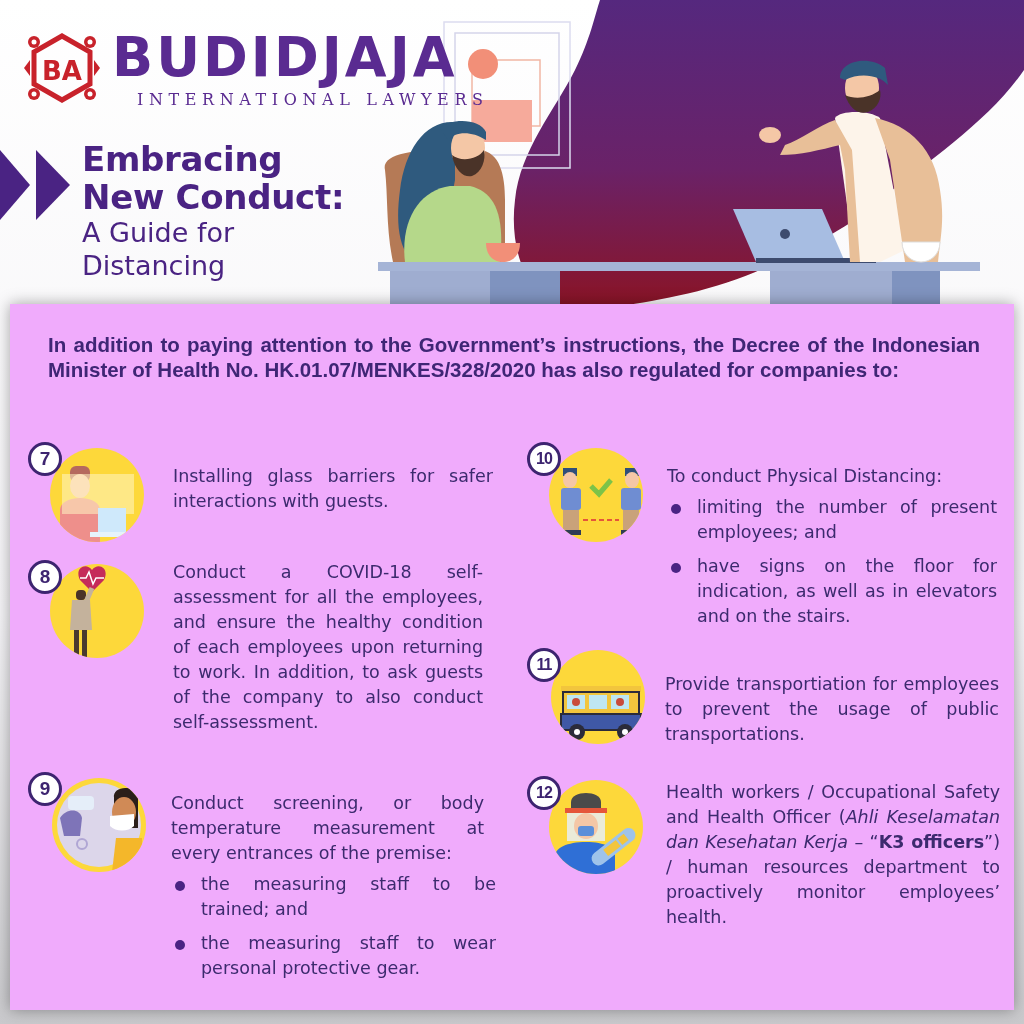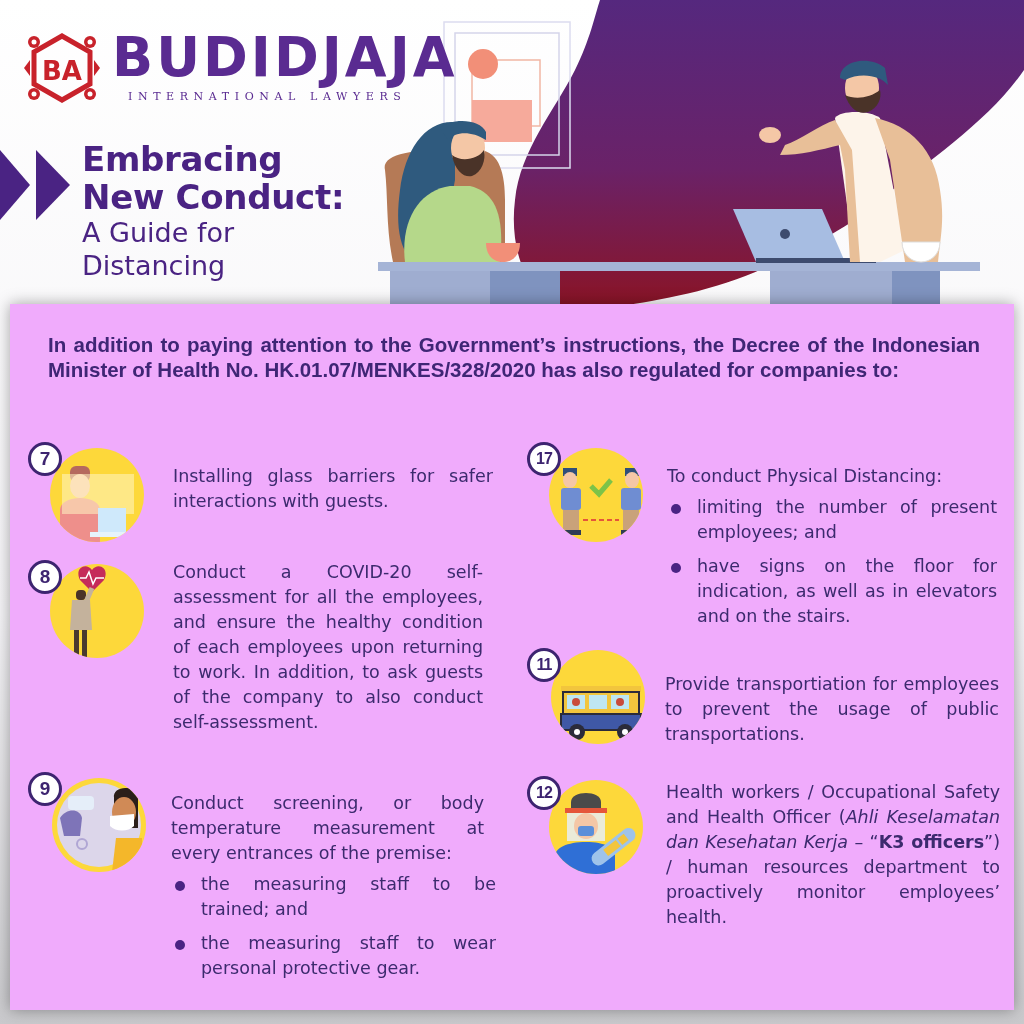--- a/index.html
+++ b/index.html
@@ -14,22 +14,22 @@
   .blob { position: absolute; left: 0; top: 0; }
   .logo { position: absolute; left: 22px; top: 30px; display: flex; align-items: flex-start; }
   .logo-mark { width: 80px; height: 76px; }
   .logo-text { margin-left: 10px; }
   .brand {
     font-family: "DejaVu Sans", sans-serif; font-weight: bold;
     font-size: 54px; line-height: 56px; letter-spacing: 3px; color: #5a2b91;
     transform: scaleY(1.02);
   }
   .tagline {
-    font-family: "DejaVu Serif", serif; font-size: 11px; letter-spacing: 5.6px;
-    color: #5a2b91; margin-top: 4px; margin-left: 16px;
+    font-family: "DejaVu Serif", serif; font-size: 16px; letter-spacing: 5.6px;
+    color: #5a2b91; margin-top: 4px; margin-left: 25px;
   }
   .chevrons { position: absolute; left: 0; top: 150px; }
   .title { position: absolute; left: 82px; top: 140px; color: #4a2383; }
   .title .l1, .title .l2 { font-weight: bold; font-size: 34px; line-height: 38px; letter-spacing: -0.3px; }
   .title .l3, .title .l4 { font-size: 27px; line-height: 33px; font-weight: normal; color: #4a2383; }
   .panel {
     position: absolute; left: 10px; top: 304px; width: 1004px; height: 706px;
     background: #f0abfc; box-shadow: 0 0 14px rgba(0,0,0,0.35);
   }
   .intro {
@@ -177,21 +177,21 @@
         <path d="M42,6 C36,-2 24,4 30,16 L42,28 L54,16 C60,4 48,-2 42,6 Z" fill="#c52b5a"></path>
         <polyline points="30,14 36,14 39,8 43,20 46,14 54,14" fill="none" stroke="#fff" stroke-width="1.5"></polyline>
         <rect x="26" y="26" width="10" height="10" rx="4" fill="#4a3328"></rect>
         <path d="M22,36 L40,36 L42,66 L20,66 Z" fill="#c4b29c"></path>
         <line x1="36" y1="38" x2="42" y2="24" stroke="#c4b29c" stroke-width="5"></line>
         <rect x="24" y="66" width="5" height="28" fill="#4a3a2e"></rect>
         <rect x="32" y="66" width="5" height="28" fill="#4a3a2e"></rect>
       </svg>
     </div>
     <div class="badge">8</div>
-    <div class="text" style="left:145px; top:0px; width:310px;">Conduct a COVID-20 self-assessment for all the employees, and ensure the healthy condition of each employees upon returning to work. In addition, to ask guests of the company to also conduct self-assessment.</div>
+    <div class="text" style="left:145px; top:0px; width:310px;">Conduct a COVID-18 self-assessment for all the employees, and ensure the healthy condition of each employees upon returning to work. In addition, to ask guests of the company to also conduct self-assessment.</div>
   </div>
 
   <div class="item" style="left:18px; top:468px; width:470px; height:230px;">
     <div class="circle" style="left:24px; top:6px; background:#fdd83a;">
       <svg width="94" height="94">
         <circle cx="47" cy="47" r="42" fill="#dcd6ea"></circle>
         <rect x="16" y="18" width="26" height="14" rx="4" fill="#e5eef9"></rect>
         <path d="M8,40 C14,30 28,30 30,40 L28,58 L12,58 Z" fill="#7e74b8"></path>
         <circle cx="30" cy="66" r="5" fill="none" stroke="#b0a6d4" stroke-width="2"></circle>
         <path d="M62,20 C60,8 82,6 86,18 L86,50 L62,50 Z" fill="#2b1f1a"></path>
@@ -220,21 +220,21 @@
         <rect x="12" y="82" width="20" height="5" fill="#2f3b55"></rect>
         <rect x="76" y="20" width="14" height="8" fill="#2f4f7a"></rect>
         <ellipse cx="83" cy="32" rx="7" ry="8" fill="#f4c7a6"></ellipse>
         <rect x="72" y="40" width="20" height="22" rx="3" fill="#6f8dd2"></rect>
         <rect x="74" y="62" width="16" height="20" fill="#c9a27a"></rect>
         <rect x="72" y="82" width="20" height="5" fill="#2f3b55"></rect>
         <polyline points="42,38 50,46 62,32" fill="none" stroke="#7cc348" stroke-width="5"></polyline>
         <line x1="34" y1="72" x2="70" y2="72" stroke="#e5563a" stroke-width="2" stroke-dasharray="5,3"></line>
       </svg>
     </div>
-    <div class="badge two">17</div>
+    <div class="badge two">10</div>
     <div class="text" style="left:140px; top:22px; width:330px;">
       <div>To conduct Physical Distancing:</div>
       <ul>
         <li><span class="dot"></span><span>limiting the number of present employees; and</span></li>
         <li><span class="dot"></span><span>have signs on the floor for indication, as well as in elevators and on the stairs.</span></li>
       </ul>
     </div>
   </div>
 
   <div class="item" style="left:517px; top:344px; width:470px; height:110px;">

